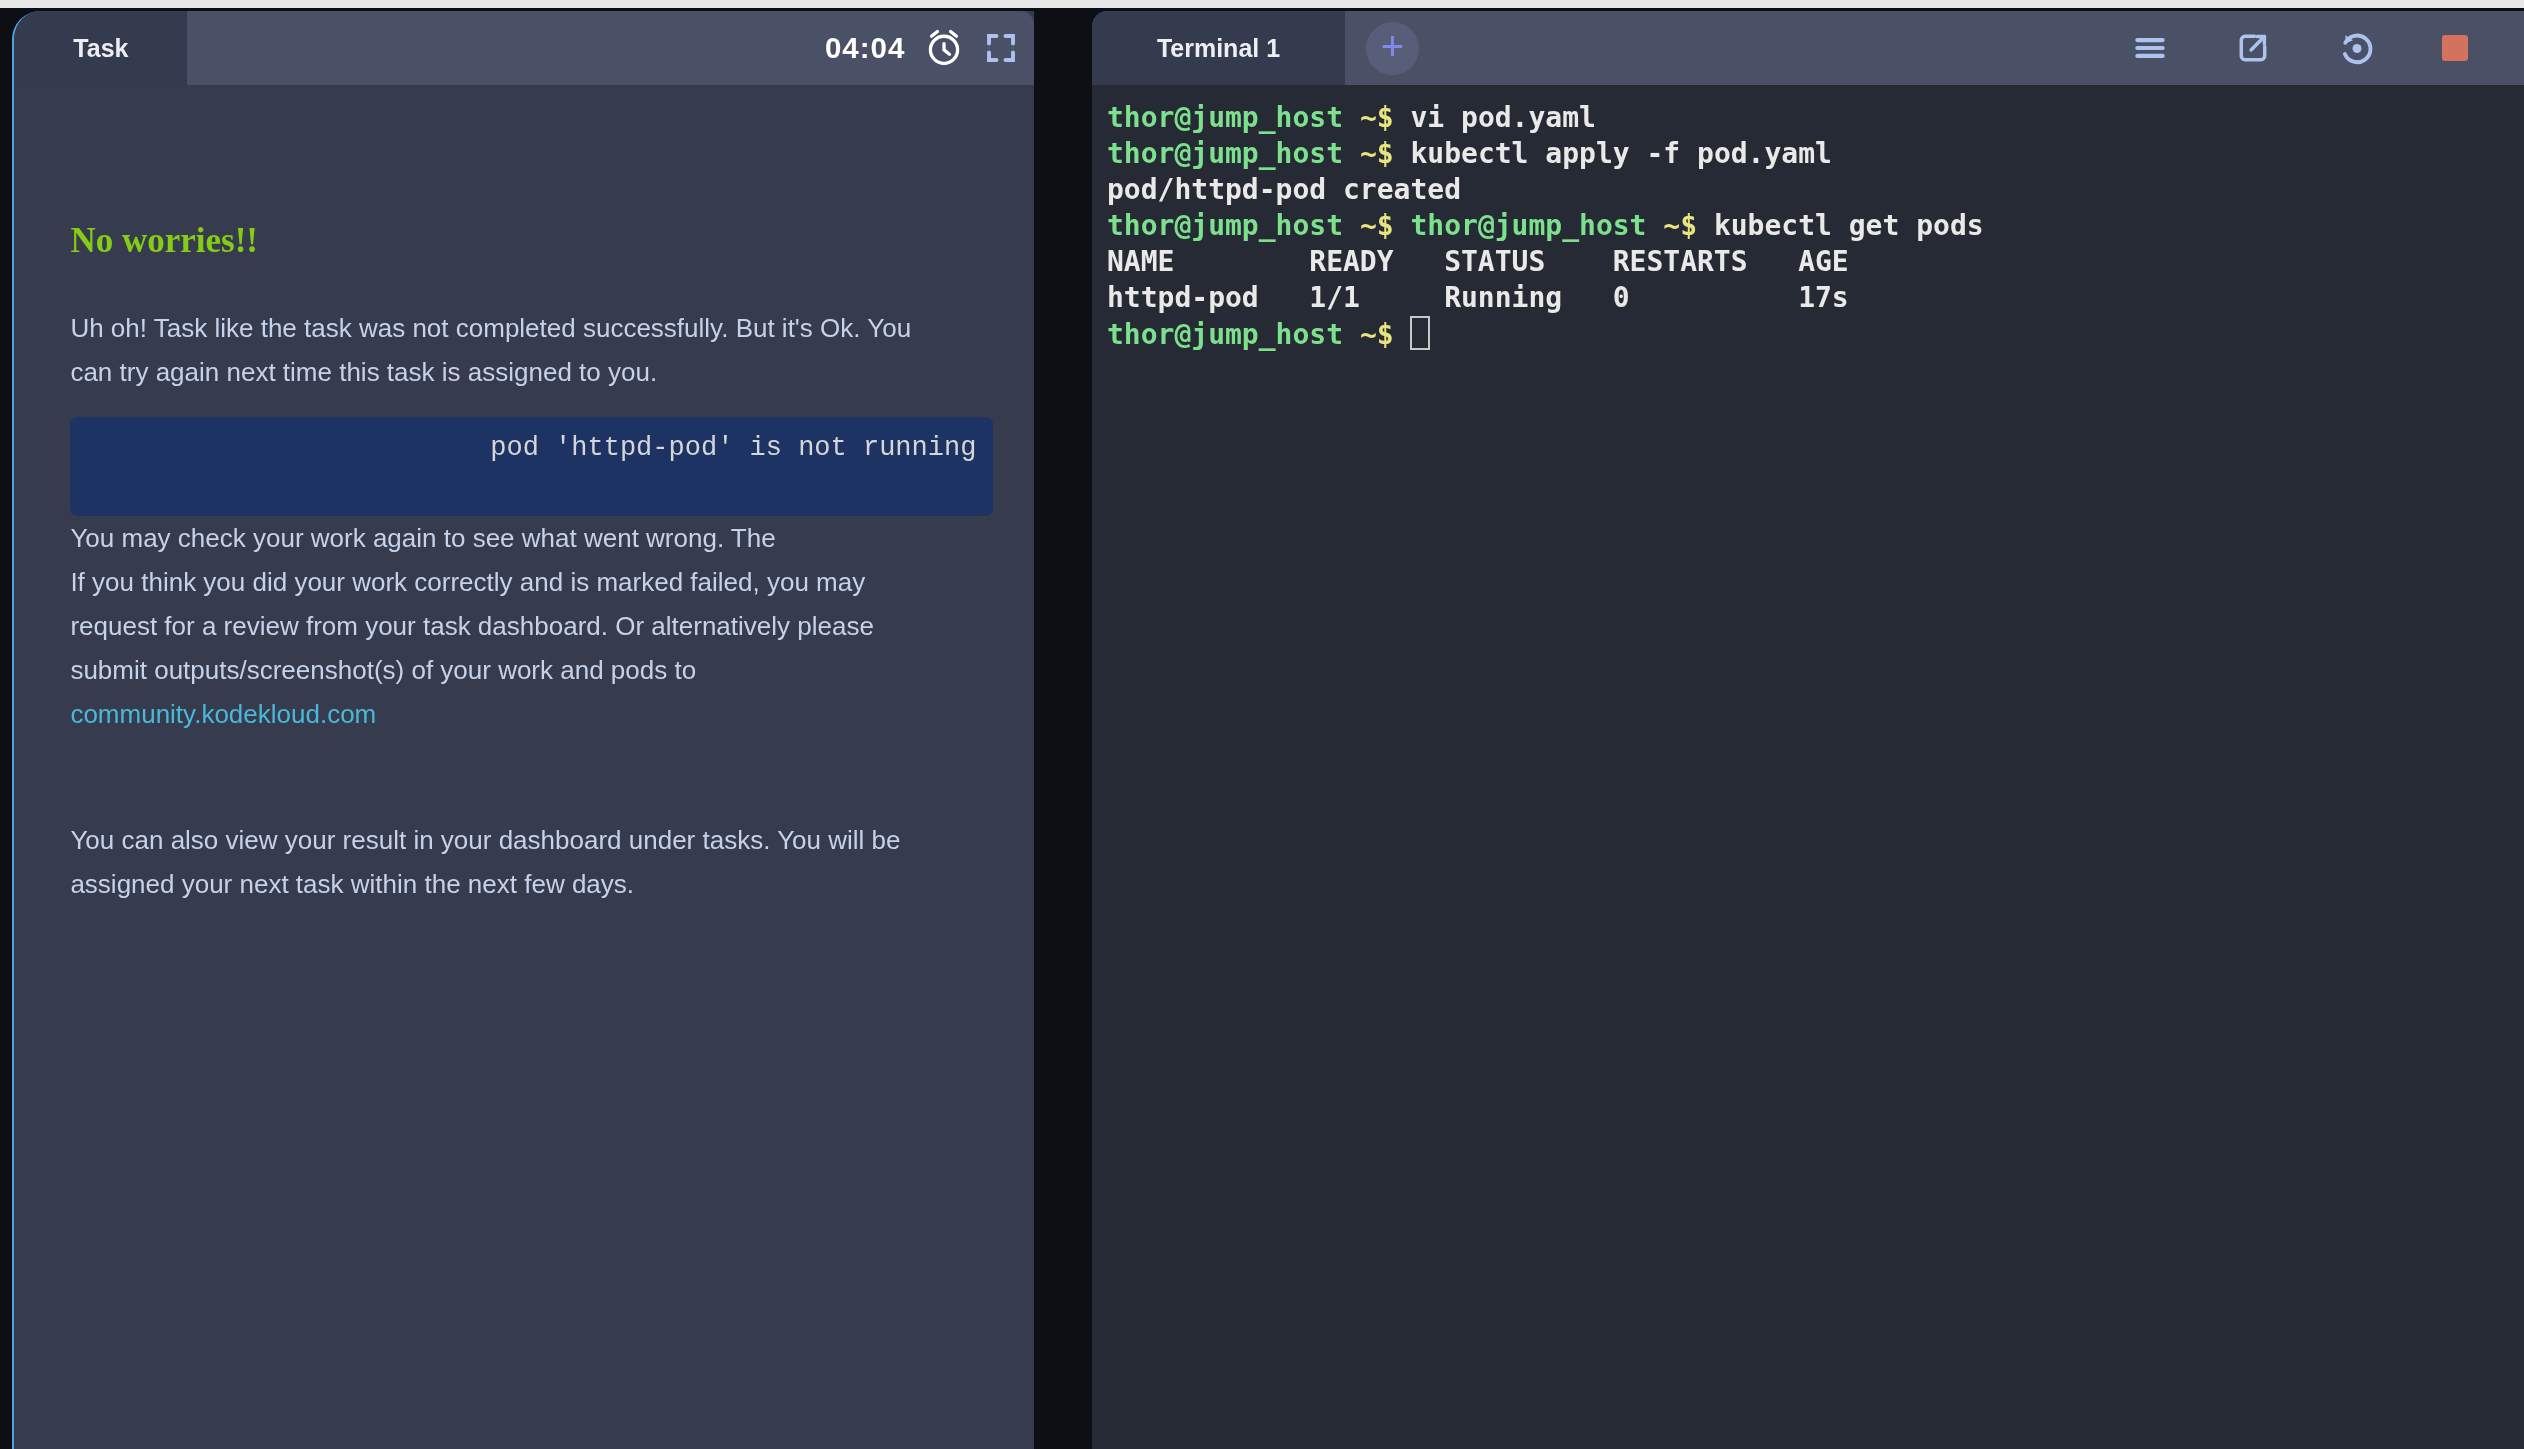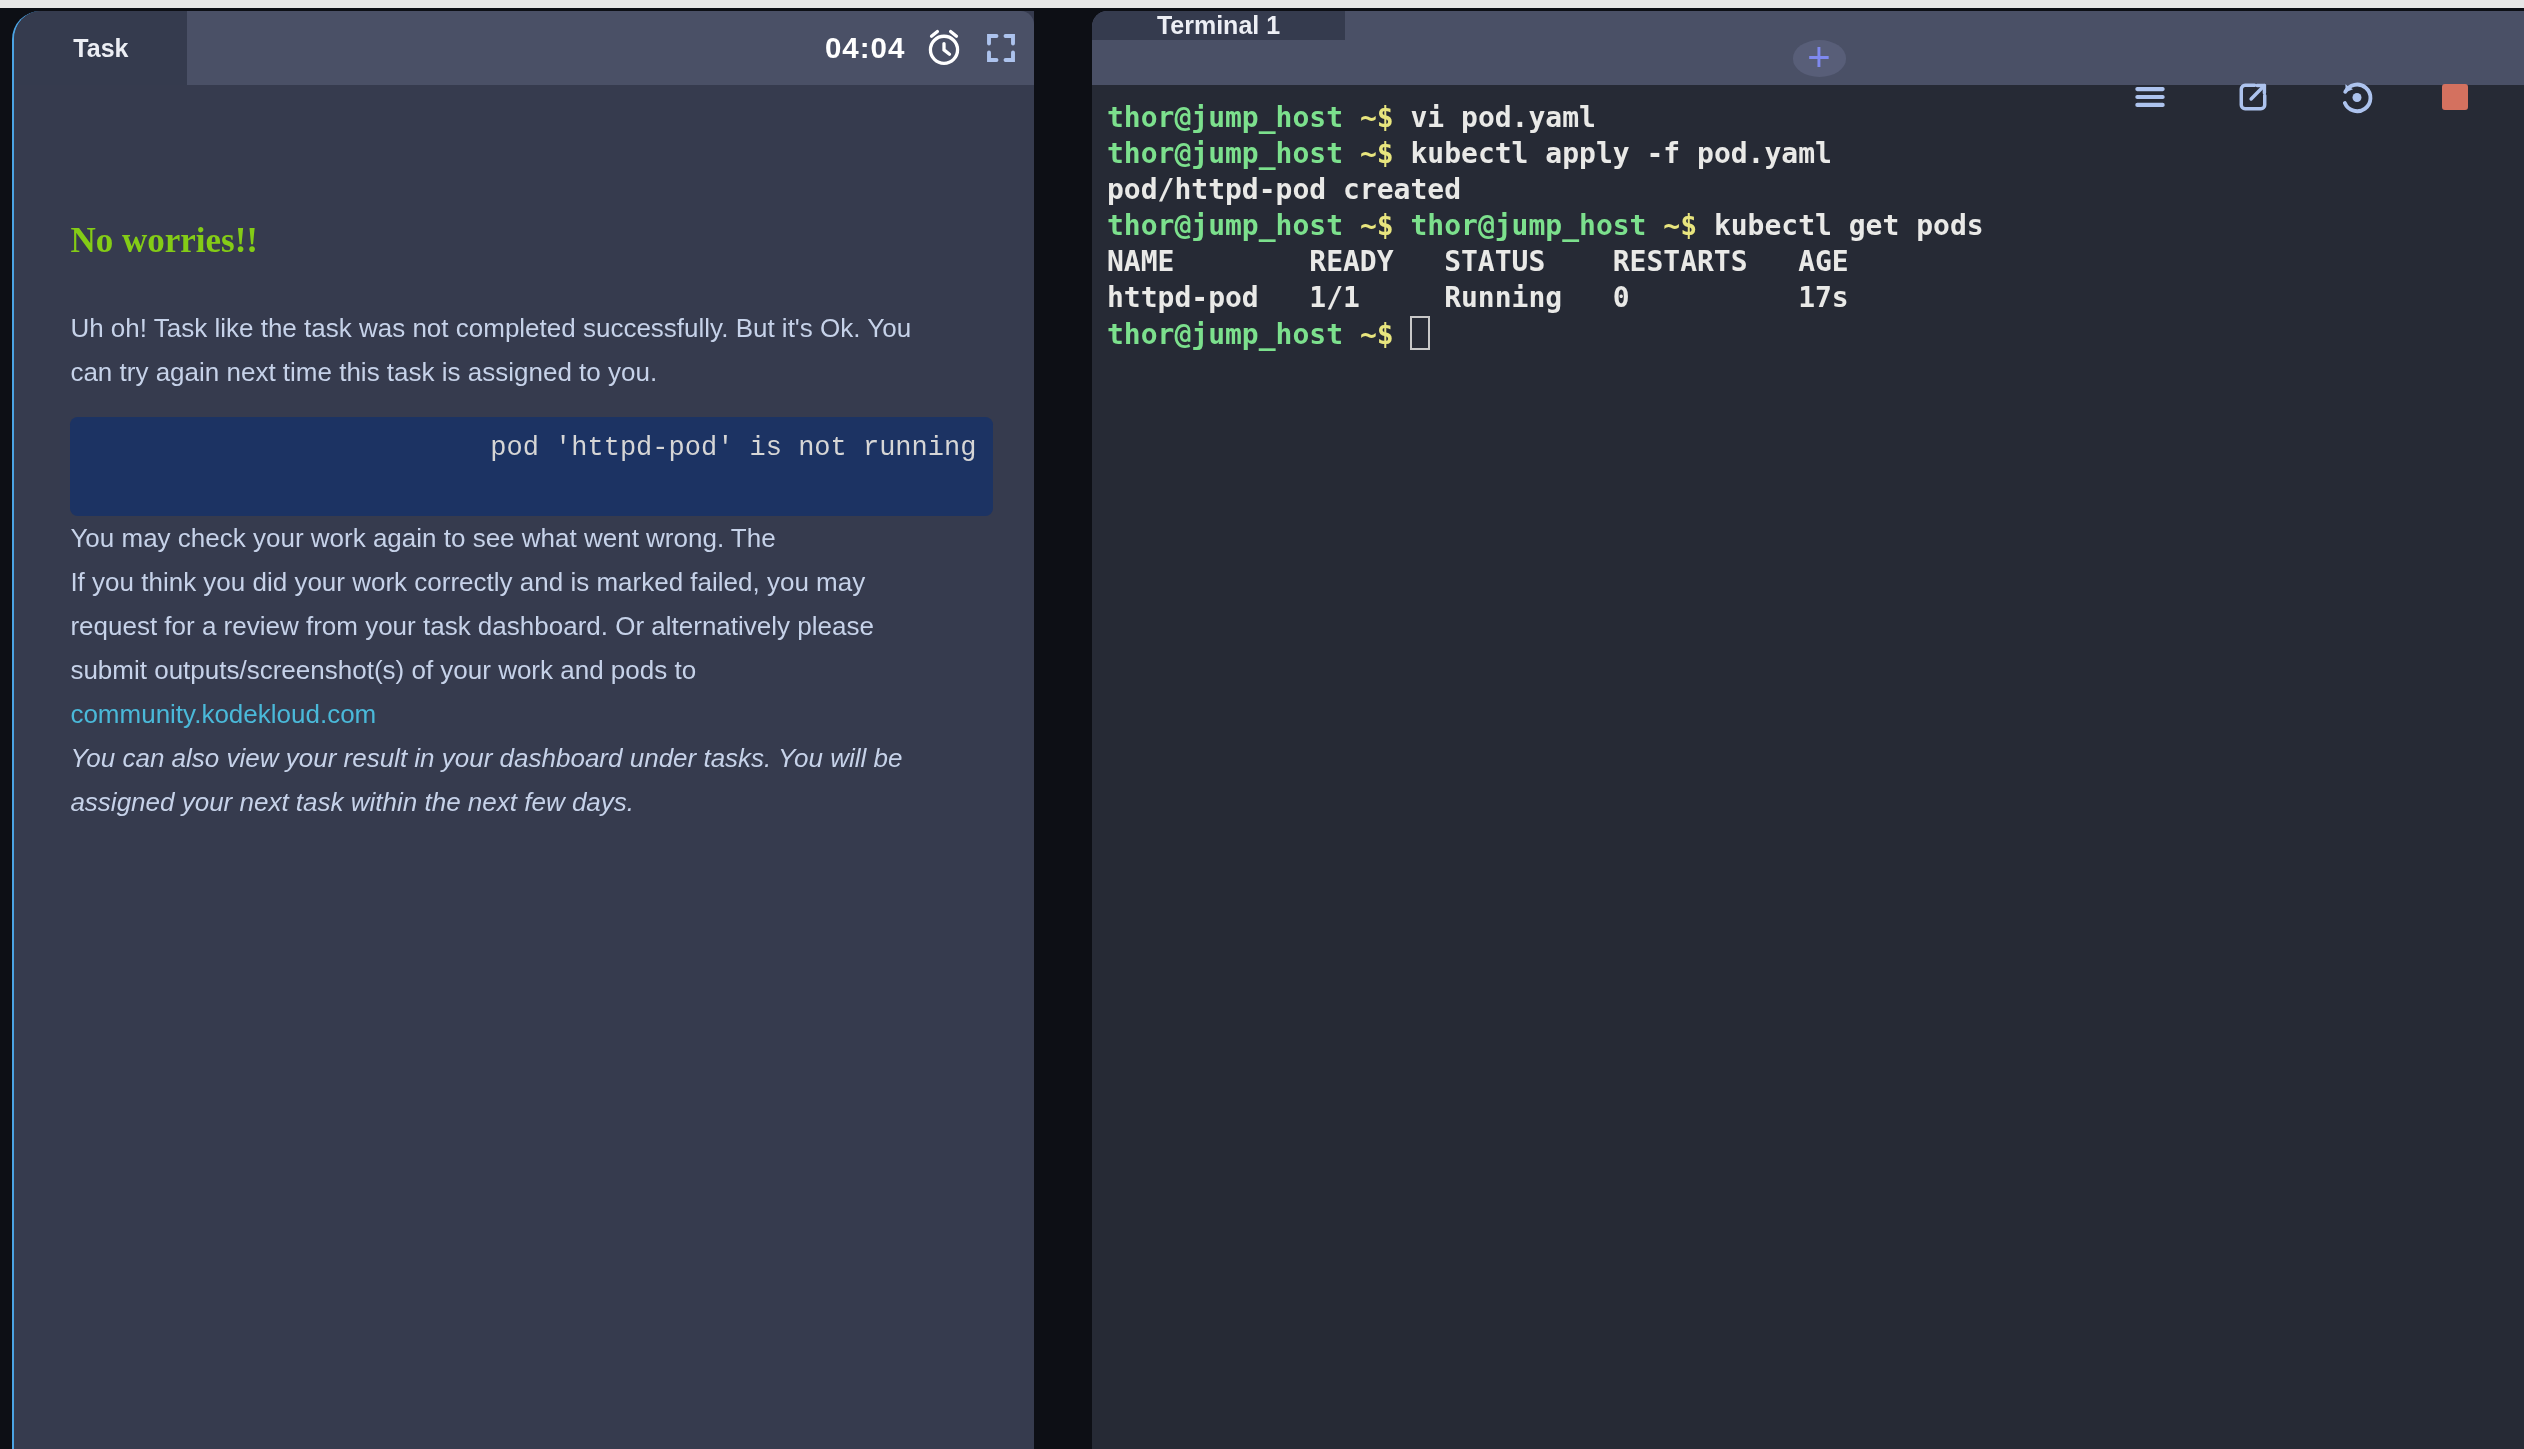--- a/index.html
+++ b/index.html
@@ -20,40 +20,40 @@
   .header-rest{flex:1;background:#4a5066;border-top-right-radius:13.3px;
       display:flex;align-items:center;justify-content:flex-end;gap:17px;padding-right:15px;}
   .timer{font-size:29.5px;font-weight:bold;color:#ffffff;letter-spacing:1px;}
 
   .task-content{padding:0 38px 0 56px;}
   .task-content h1{margin:135px 0 0 0;font-size:35px;line-height:42px;
       font-weight:bold;color:#84cc16;font-family:Liberation Serif, serif;}
   .para{margin:0;font-size:26px;line-height:44px;color:#c6d2e9;}
   .para-intro{margin-top:44px;}
   .para-help{}
-  .para-footer{font-style:italic;}
+  .para-footer{margin-top:82px;}
 
   .badge{margin-top:25px;display:inline-flex;align-items:center;gap:25px;
       padding:0 28.5px;height:70px;border:2.4px solid #f06a8a;border-radius:9.5px;
       color:#f06a8a;background:transparent;}
   .badge .badge-label{font-size:24px;font-weight:bold;}
   .badge .badge-x{font-size:26px;font-weight:bold;cursor:pointer;}
 
   .error-box{margin-top:23px;width:923px;height:99px;background:#1c3363;
       border-radius:7.6px;box-sizing:border-box;padding:16px 17px 0 13.3px;text-align:right;}
   .error-box span{font-family:"Liberation Mono", monospace;font-size:27px;color:#d6d6d6;}
 
   .community-link{display:block;font-size:26px;line-height:44px;color:#4ab9d9;
       text-decoration:none;cursor:pointer;}
 
   
   .terminal-panel{position:absolute;left:1092px;top:11.4px;width:1433px;height:1438px;
       background:#262a35;border-top-left-radius:15px;overflow:hidden;}
   .term-header{height:74px;display:flex;align-items:stretch;background:#4a5066;
-      border-top-left-radius:15px;flex-direction:column;}
+      border-top-left-radius:15px;}
   .term-tab{width:253px;background:#353b4e;border-top-left-radius:15px;}
   .plus-btn{align-self:center;margin-left:21px;width:53px;height:53px;border-radius:50%;
       background:#585e78;display:flex;align-items:center;justify-content:center;cursor:pointer;}
   .plus-btn span{color:#7f89ef;font-size:40px;font-weight:400;line-height:40px;margin-top:-3.8px;}
   .term-actions{flex:1;display:flex;align-items:center;justify-content:flex-end;
       gap:65px;padding-right:57px;}
   .icon-btn{display:flex;align-items:center;justify-content:center;cursor:pointer;}
   .red-square{width:26px;height:26px;background:#d4715f;border-radius:2.9px;}
 
   .terminal-body{padding:14.3px 0 0 15px;}

